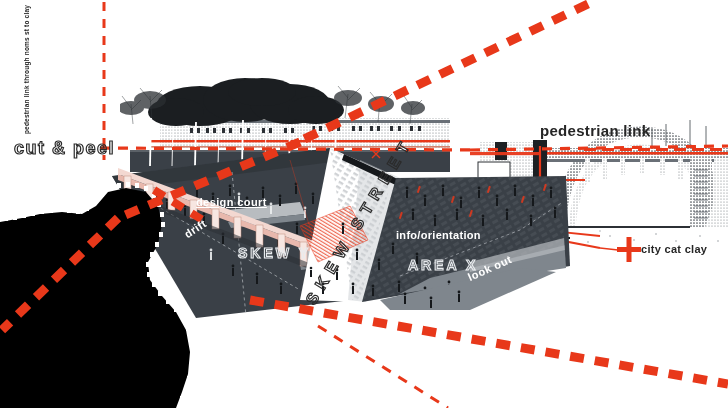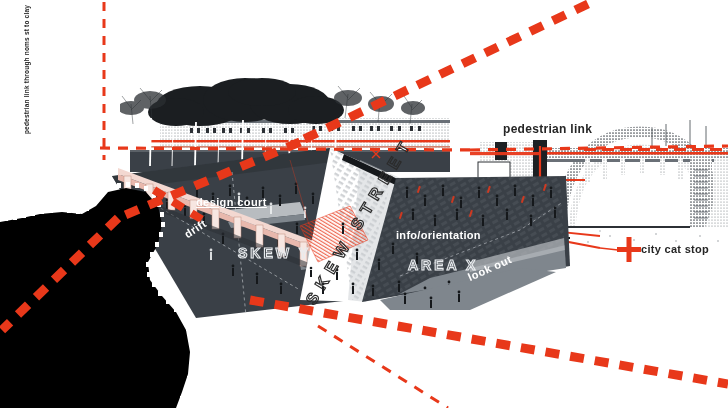--- a/index.html
+++ b/index.html
@@ -51,21 +51,21 @@
   }
   #vertlink {
     left: -38px; top: 66px;
     transform: rotate(-90deg);
     transform-origin: center center;
     font-size: 6.5px;
     font-weight: bold;
     color: #1d1d1d;
     letter-spacing: 0.2px;
   }
-  #pedlink { left: 455px; top: 122px; font-size: 12px; color: #262626; letter-spacing: 0.3px; padding-left: 48px; }
+  #pedlink { left: 492px; top: 122px; font-size: 15px; color: #262626; letter-spacing: 0.3px; padding-left: 48px; }
   #citycat { left: 641px; top: 243px; font-size: 11px; color: #262626; letter-spacing: 0.3px; }
   #designcourt { left: 196px; top: 196px; font-size: 11px; color: #ffffff; letter-spacing: 0.4px; text-decoration: underline; }
   #infoorient { left: 396px; top: 229px; font-size: 11px; color: #ffffff; letter-spacing: 0.3px; }
   #drift {
     left: 182px; top: 230px; font-size: 11px; color: #ffffff;
     transform: rotate(-33deg); transform-origin: left top; letter-spacing: 0.5px;
   }
   #lookout {
     left: 466px; top: 272px; font-size: 11px; color: #ffffff;
     transform: rotate(-24deg); transform-origin: left top; letter-spacing: 0.5px;
@@ -608,26 +608,27 @@
     </g>
 
     <g>
       <rect x="617" y="247" width="24" height="5" fill="#e8381a"></rect>
       <rect x="626.5" y="237" width="5" height="25" fill="#e8381a"></rect>
     </g>
 
     <path d="M600,248 L618,250" stroke="#e8381a" stroke-width="1.6" fill="none"></path>
   </svg>
 
+  <div class="lbl lbl-outline-dark" id="cutpeel">cut &amp; peel</div>
 
   <div class="lbl" id="vertlink">pedestrian link through noms st to clay</div>
 
   <div class="lbl lbl-dark" id="pedlink">pedestrian link</div>
 
-  <div class="lbl lbl-dark" id="citycat">city cat stop</div>
+  <div class="lbl lbl-dark" id="citycat">city cat clay</div>
 
   <div class="lbl lbl-solid-white" id="designcourt">design court</div>
 
   <div class="lbl lbl-solid-white" id="infoorient">info/orientation</div>
 
   <div class="lbl lbl-solid-white" id="drift">drift</div>
 
   <div class="lbl lbl-solid-white" id="lookout">look out</div>
 
   <div class="lbl lbl-outline-white" id="areay">SKEW Y</div>

